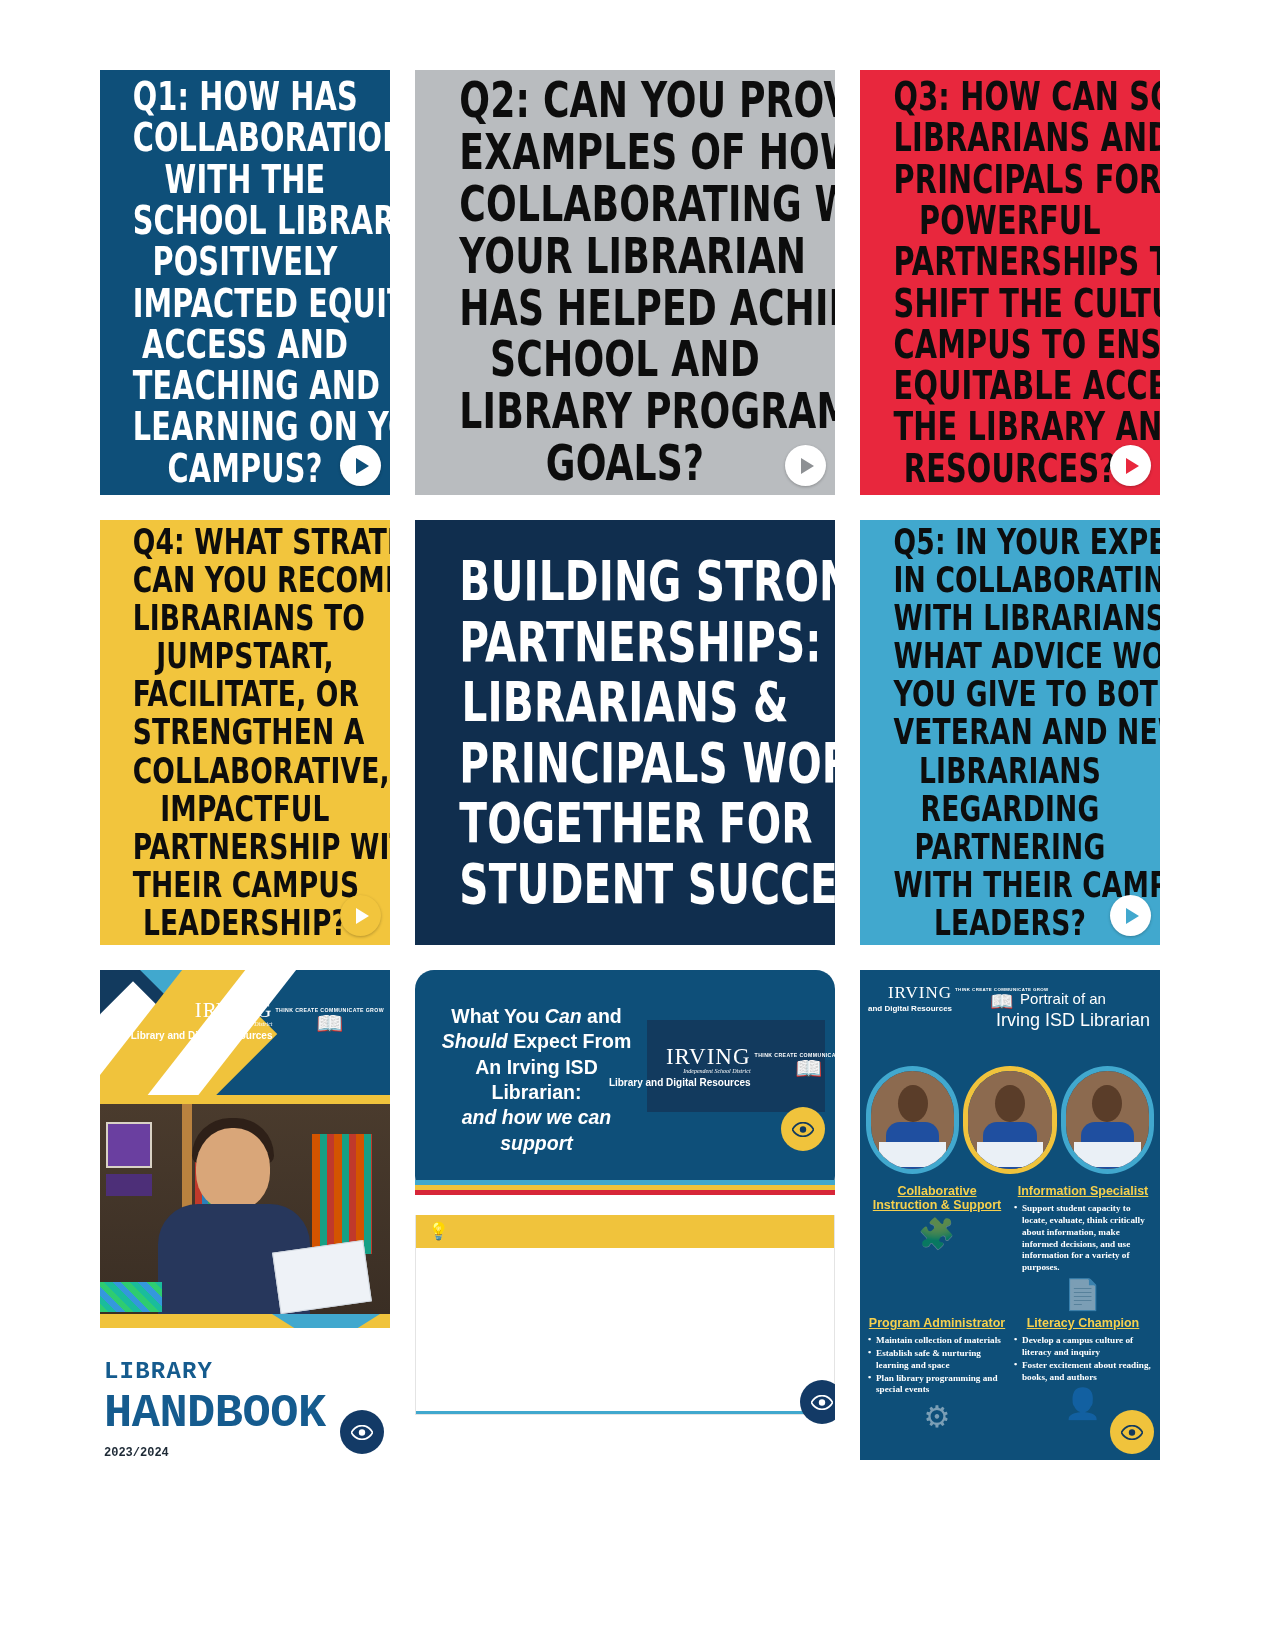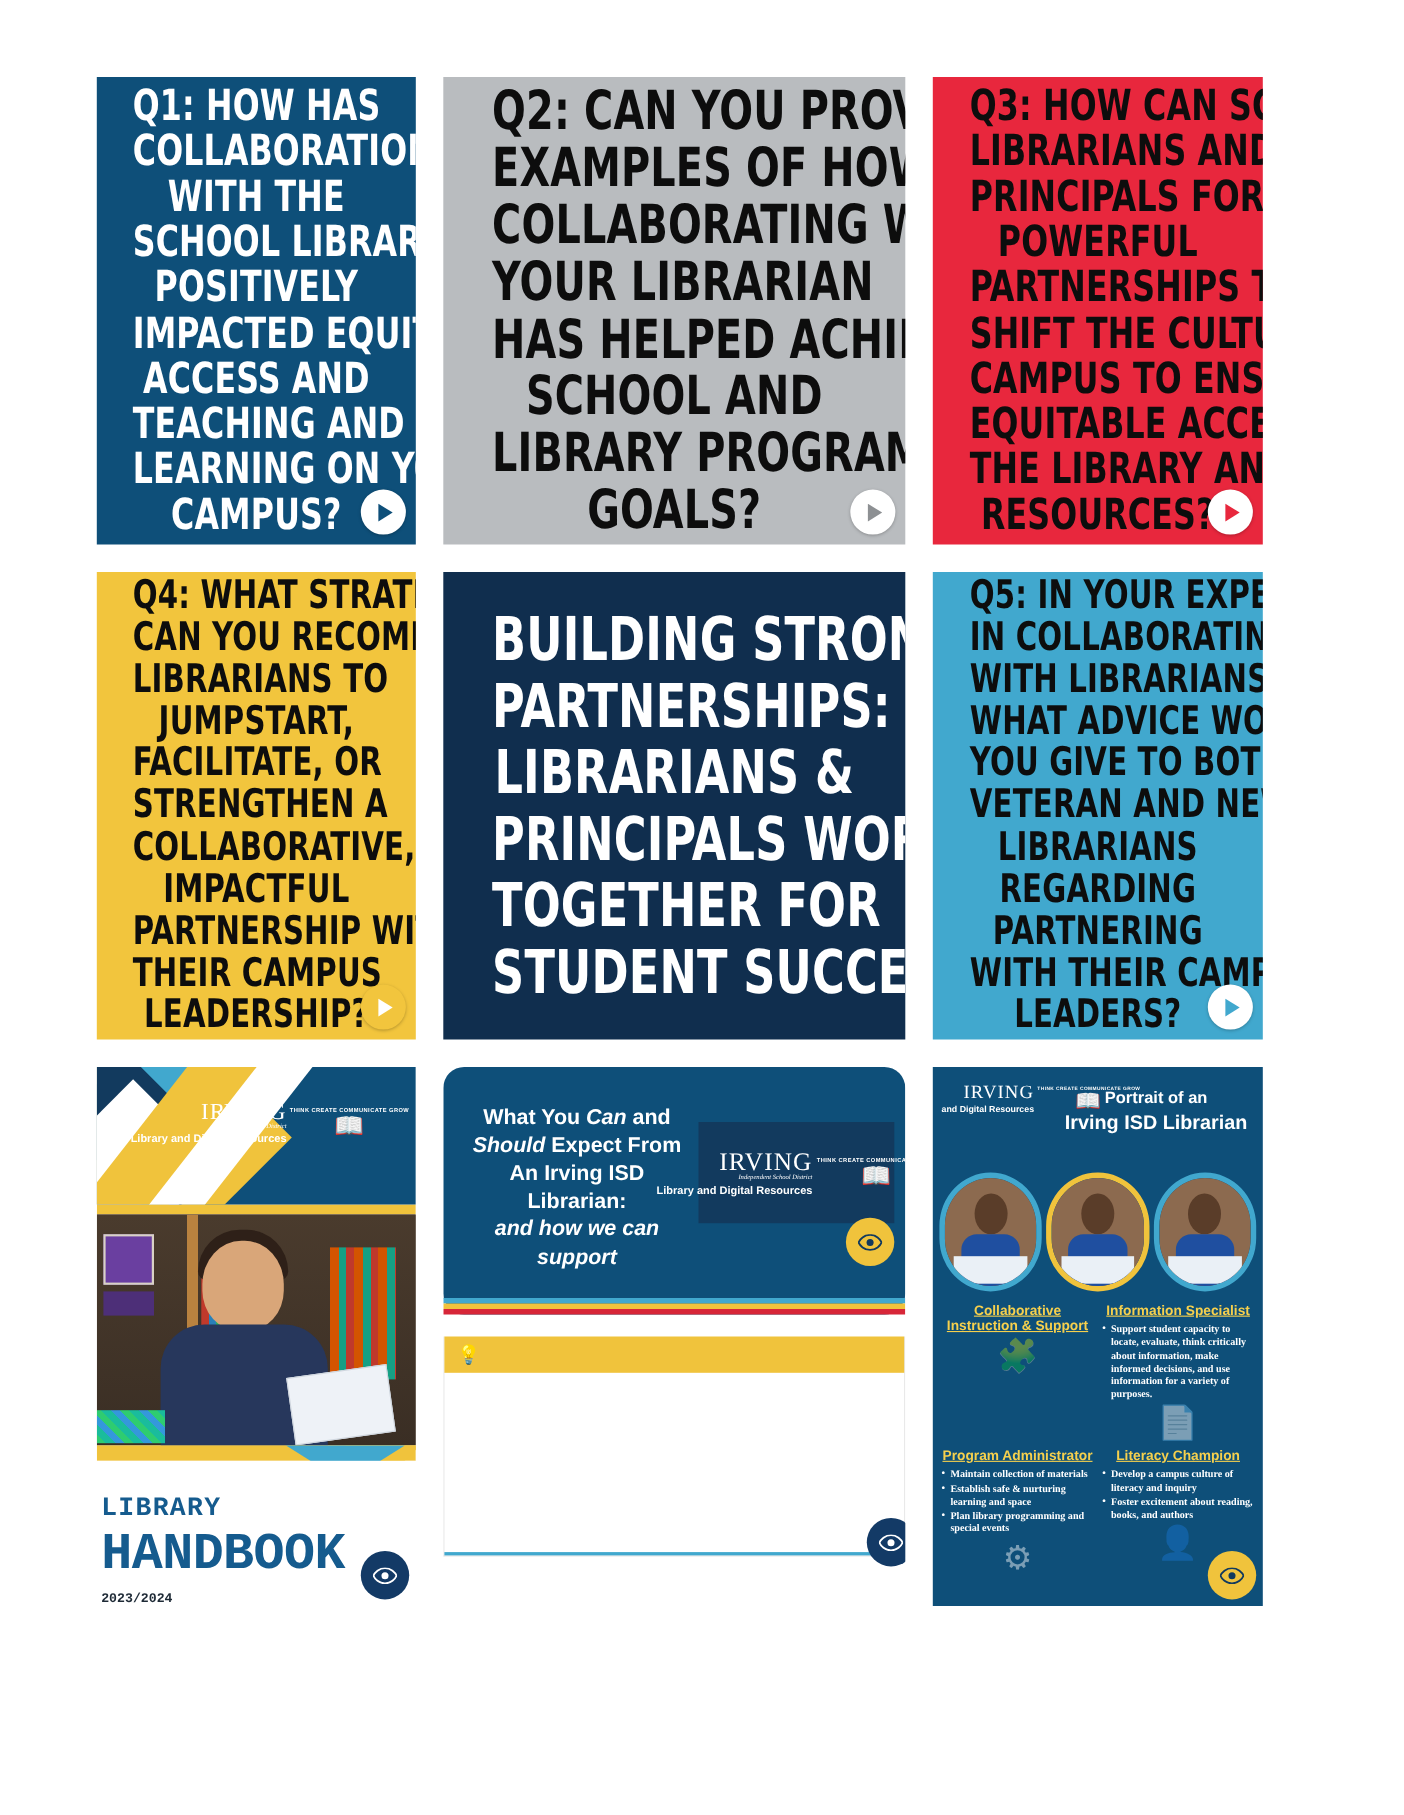--- a/index.html
+++ b/index.html
@@ -7,21 +7,21 @@
     width: 1276px; height: 1650px;
     background: #ffffff;
     font-family: "Liberation Sans", sans-serif;
     overflow: hidden;
   }
   .page { position: relative; width: 1276px; height: 1650px; background: #fff; }
 
   
   .grid {
     position: absolute;
-    left: 88px; top: 70px;
+    left: 100px; top: 70px;
     width: 1060px;
     display: grid;
     grid-template-columns: 290px 420px 300px;
     grid-template-rows: 425px 425px 490px;
     column-gap: 25px;
     row-gap: 25px;
   }
 
   
   .qcard {
@@ -177,22 +177,22 @@
   .pd-slide2 { position:relative; height:200px; background:#fff; border:1px solid #e4e4e4; border-top:none; margin-top:20px; }
   .pd-s2-bar { height:33px; background:#F0C33C; display:flex; align-items:center; padding-left:12px; }
   .pd-s2-title { color:#17537F; font-size:25px; font-weight:700; text-align:center; margin-top:46px; }
   .pd-s2-sub { color:#3E9CC9; font-size:19px; font-weight:700; text-align:center; margin-top:4px; }
   .pd-s2-rule { position:absolute; left:0; right:0; bottom:0; height:3px; background:#41A8CE; }
 
   
   .ig { background:#0E4F79; color:#fff; overflow:hidden; position:relative; }
   .ig-head { position:relative; height:96px; padding:14px 10px 0 8px; display:flex; align-items:flex-start; }
   .ig-logo { width:108px; flex:0 0 108px; }
-  .ig-title { flex:1; text-align:center; font-size:15px; font-weight:700; line-height:1.25; padding-top:6px; }
-  .ig-title .big { font-size:18px; display:block; }
+  .ig-title { flex:1; text-align:center; font-size:15px; font-weight:400; line-height:1.25; padding-top:6px; }
+  .ig-title .big { font-size:18px; display:block;text-align:right; }
   .ig-photos { display:flex; gap:4px; padding:0 6px; height:108px; }
   .ig-ph { flex:1; border-radius:50%/45%; border:5px solid #F0C33C; overflow:hidden; position:relative; }
   .ig-ph:nth-child(1){ border-color:#41A8CE; }
   .ig-ph:nth-child(3){ border-color:#41A8CE; }
   .ig-ph .sk  { position:absolute; inset:0; background:#8c6a4f; }
   .ig-ph .sh  { position:absolute; left:18%; bottom:0; width:64%; height:48%; background:#1f4fa0; border-radius:14px 14px 0 0; }
   .ig-ph .hd  { position:absolute; left:32%; top:14%; width:36%; height:38%; border-radius:50%; background:#5a3d29; }
   .ig-ph .bk  { position:absolute; left:10%; bottom:2%; width:80%; height:26%; background:#eaf0f6; }
   .ig-grid { display:grid; grid-template-columns: 1fr 1fr; gap:4px 8px; padding:10px 8px 0 8px; }
   .ig-h { color:#F6D04D; font-size:12.5px; font-weight:700; text-align:center; text-decoration:underline; line-height:1.15; margin-bottom:5px; }

